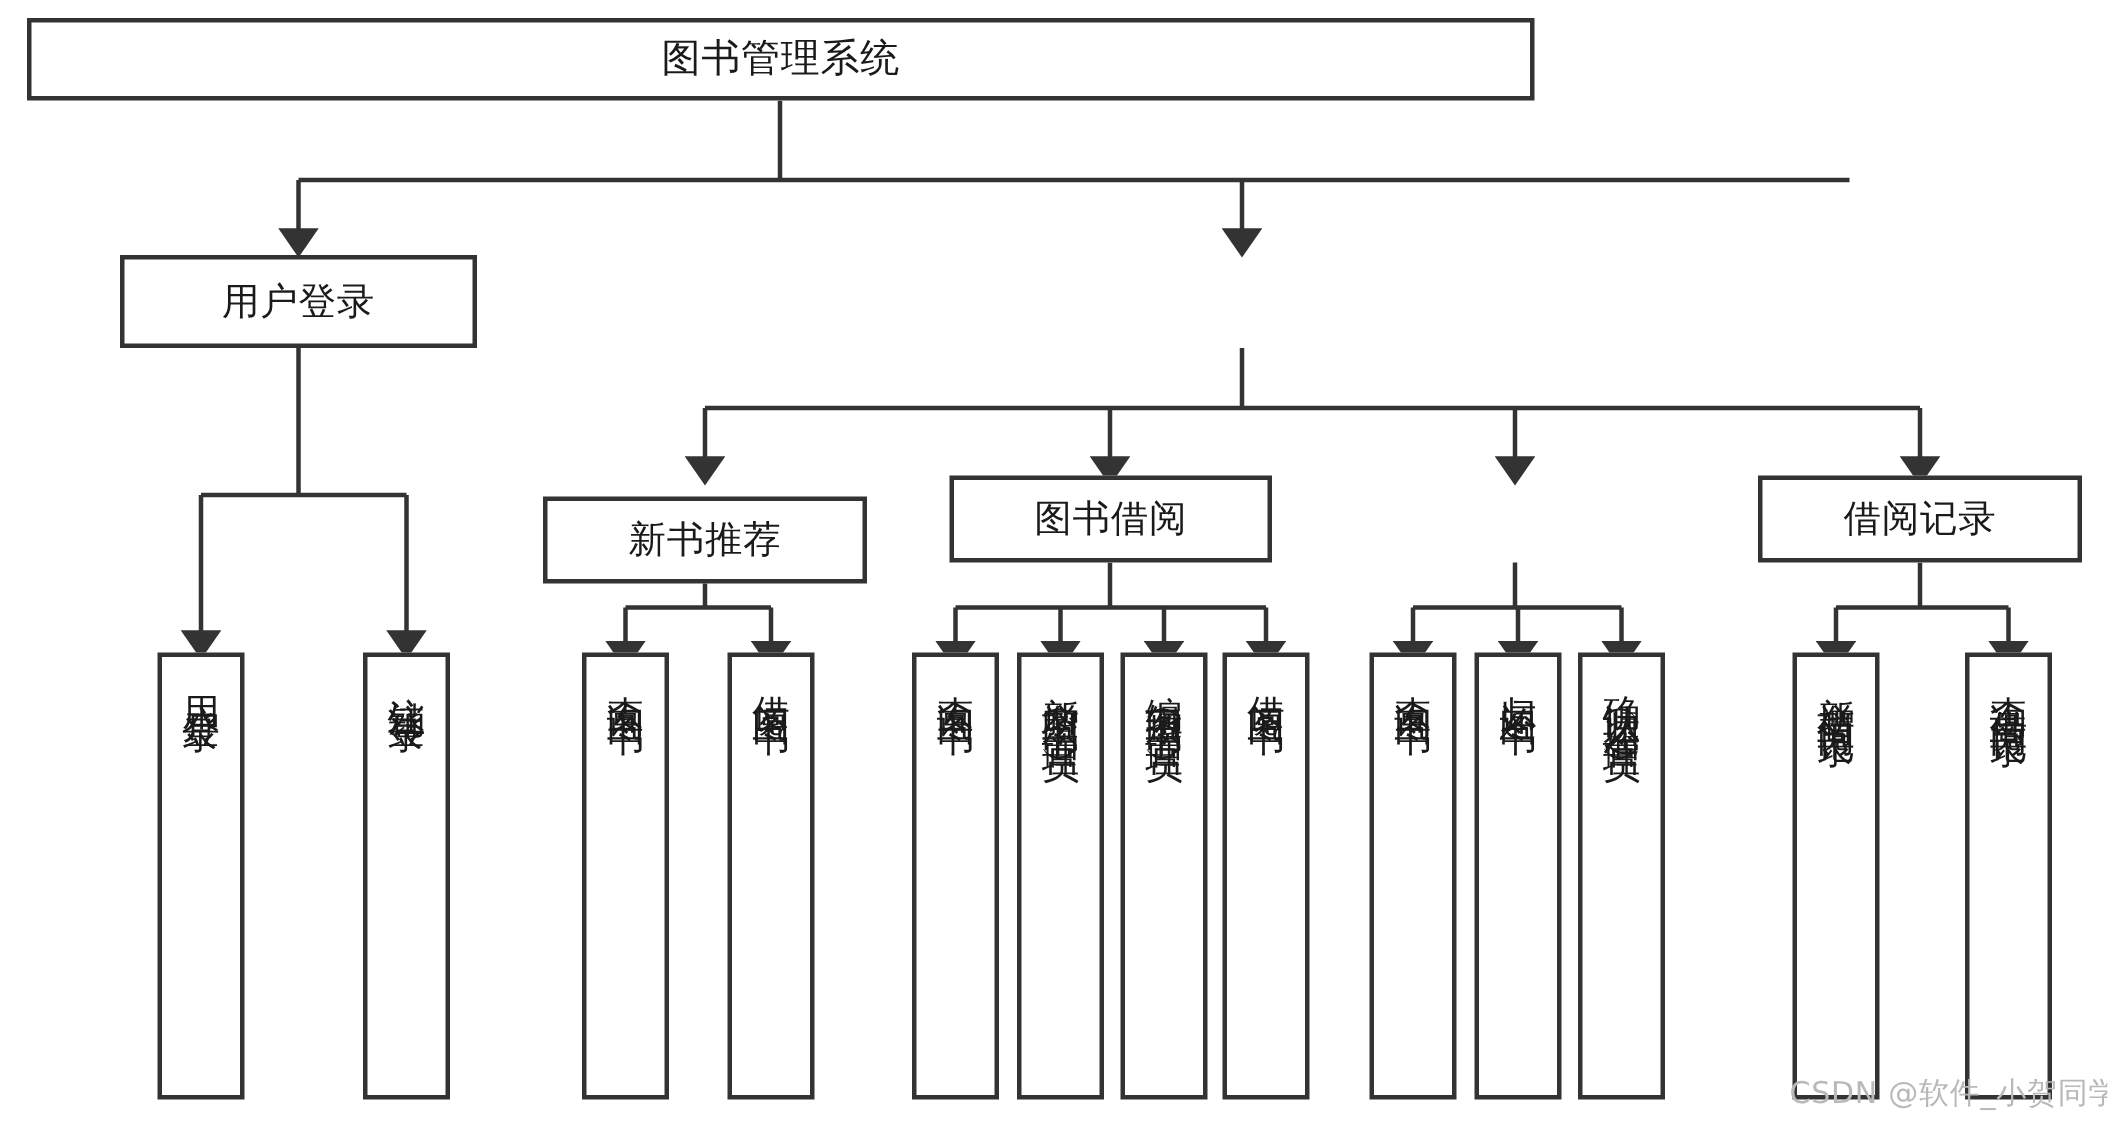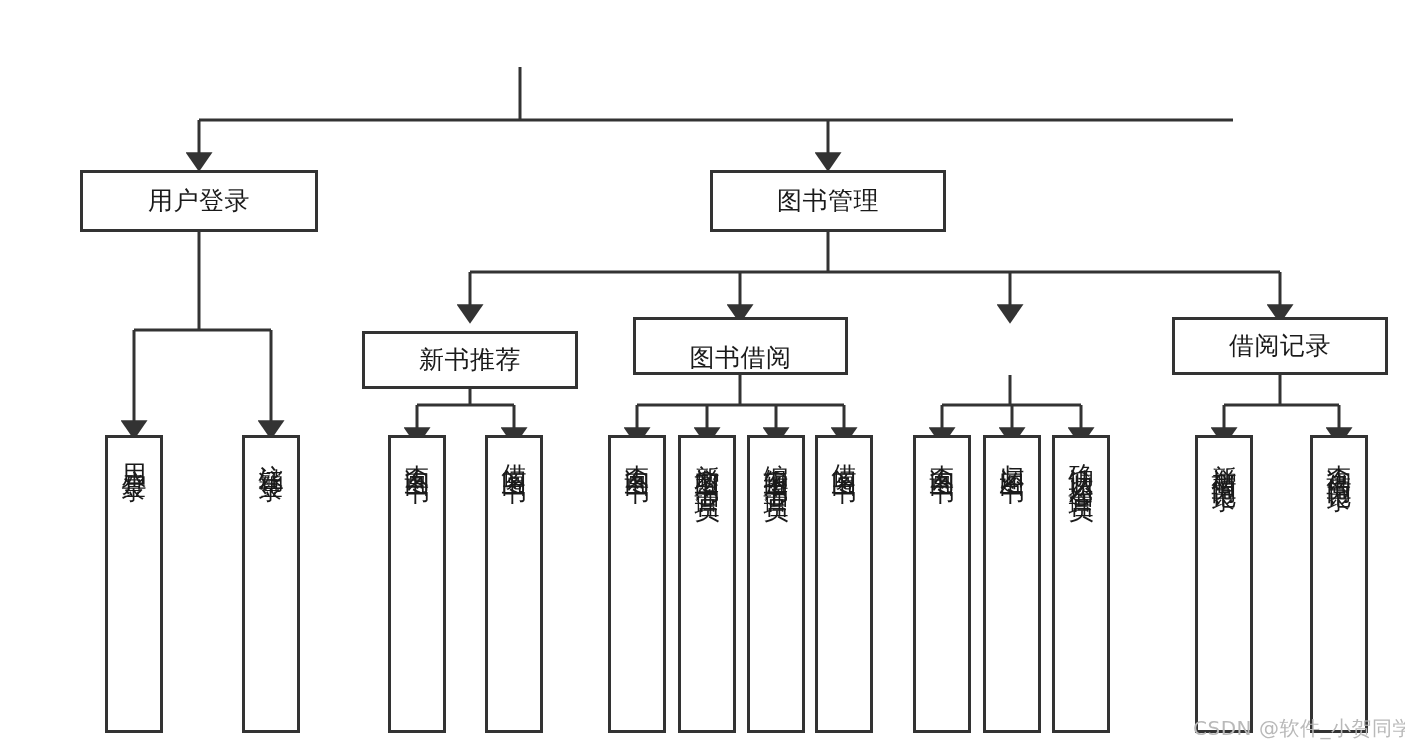--- a/index.html
+++ b/index.html
@@ -114,32 +114,32 @@
       <path d="M1012,405 L1012,435" marker-end="url(#arrow)"></path>
       <path d="M1081,405 L1081,435" marker-end="url(#arrow)"></path>
 
       <path d="M1280,375 L1280,405"></path>
       <path d="M1224,405 L1339,405"></path>
       <path d="M1224,405 L1224,435" marker-end="url(#arrow)"></path>
       <path d="M1339,405 L1339,435" marker-end="url(#arrow)"></path>
     </g>
   </svg>
 
+  <div class="node root horiz" style="left:18px; top:12px; width:1005px; height:55px;">
+    <span class="label">图书管理系统</span>
+  </div>
 
   <div class="node horiz" style="left:80px; top:170px; width:238px; height:62px;">
     <span class="label">用户登录</span>
-  </div>
-  <div class="node horiz" style="left:710px; top:170px; width:236px; height:62px;">
-    <span class="label">图书管理</span>
   </div>
 
   <div class="node horiz" style="left:362px; top:331px; width:216px; height:58px;">
     <span class="label">新书推荐</span>
   </div>
-  <div class="node horiz" style="left:633px; top:317px; width:215px; height:58px;align-items:flex-end;">
+  <div class="node horiz" style="left:633px; top:317px; width:215px; height:58px;">
     <span class="label">图书借阅</span>
   </div>
   <div class="node horiz" style="left:1172px; top:317px; width:216px; height:58px;">
     <span class="label">借阅记录</span>
   </div>
 
   <div class="node vert" style="left:105px; top:435px; width:58px; height:298px;">
     <span class="label">用户登录</span>
   </div>
   <div class="node vert" style="left:242px; top:435px; width:58px; height:298px;">

